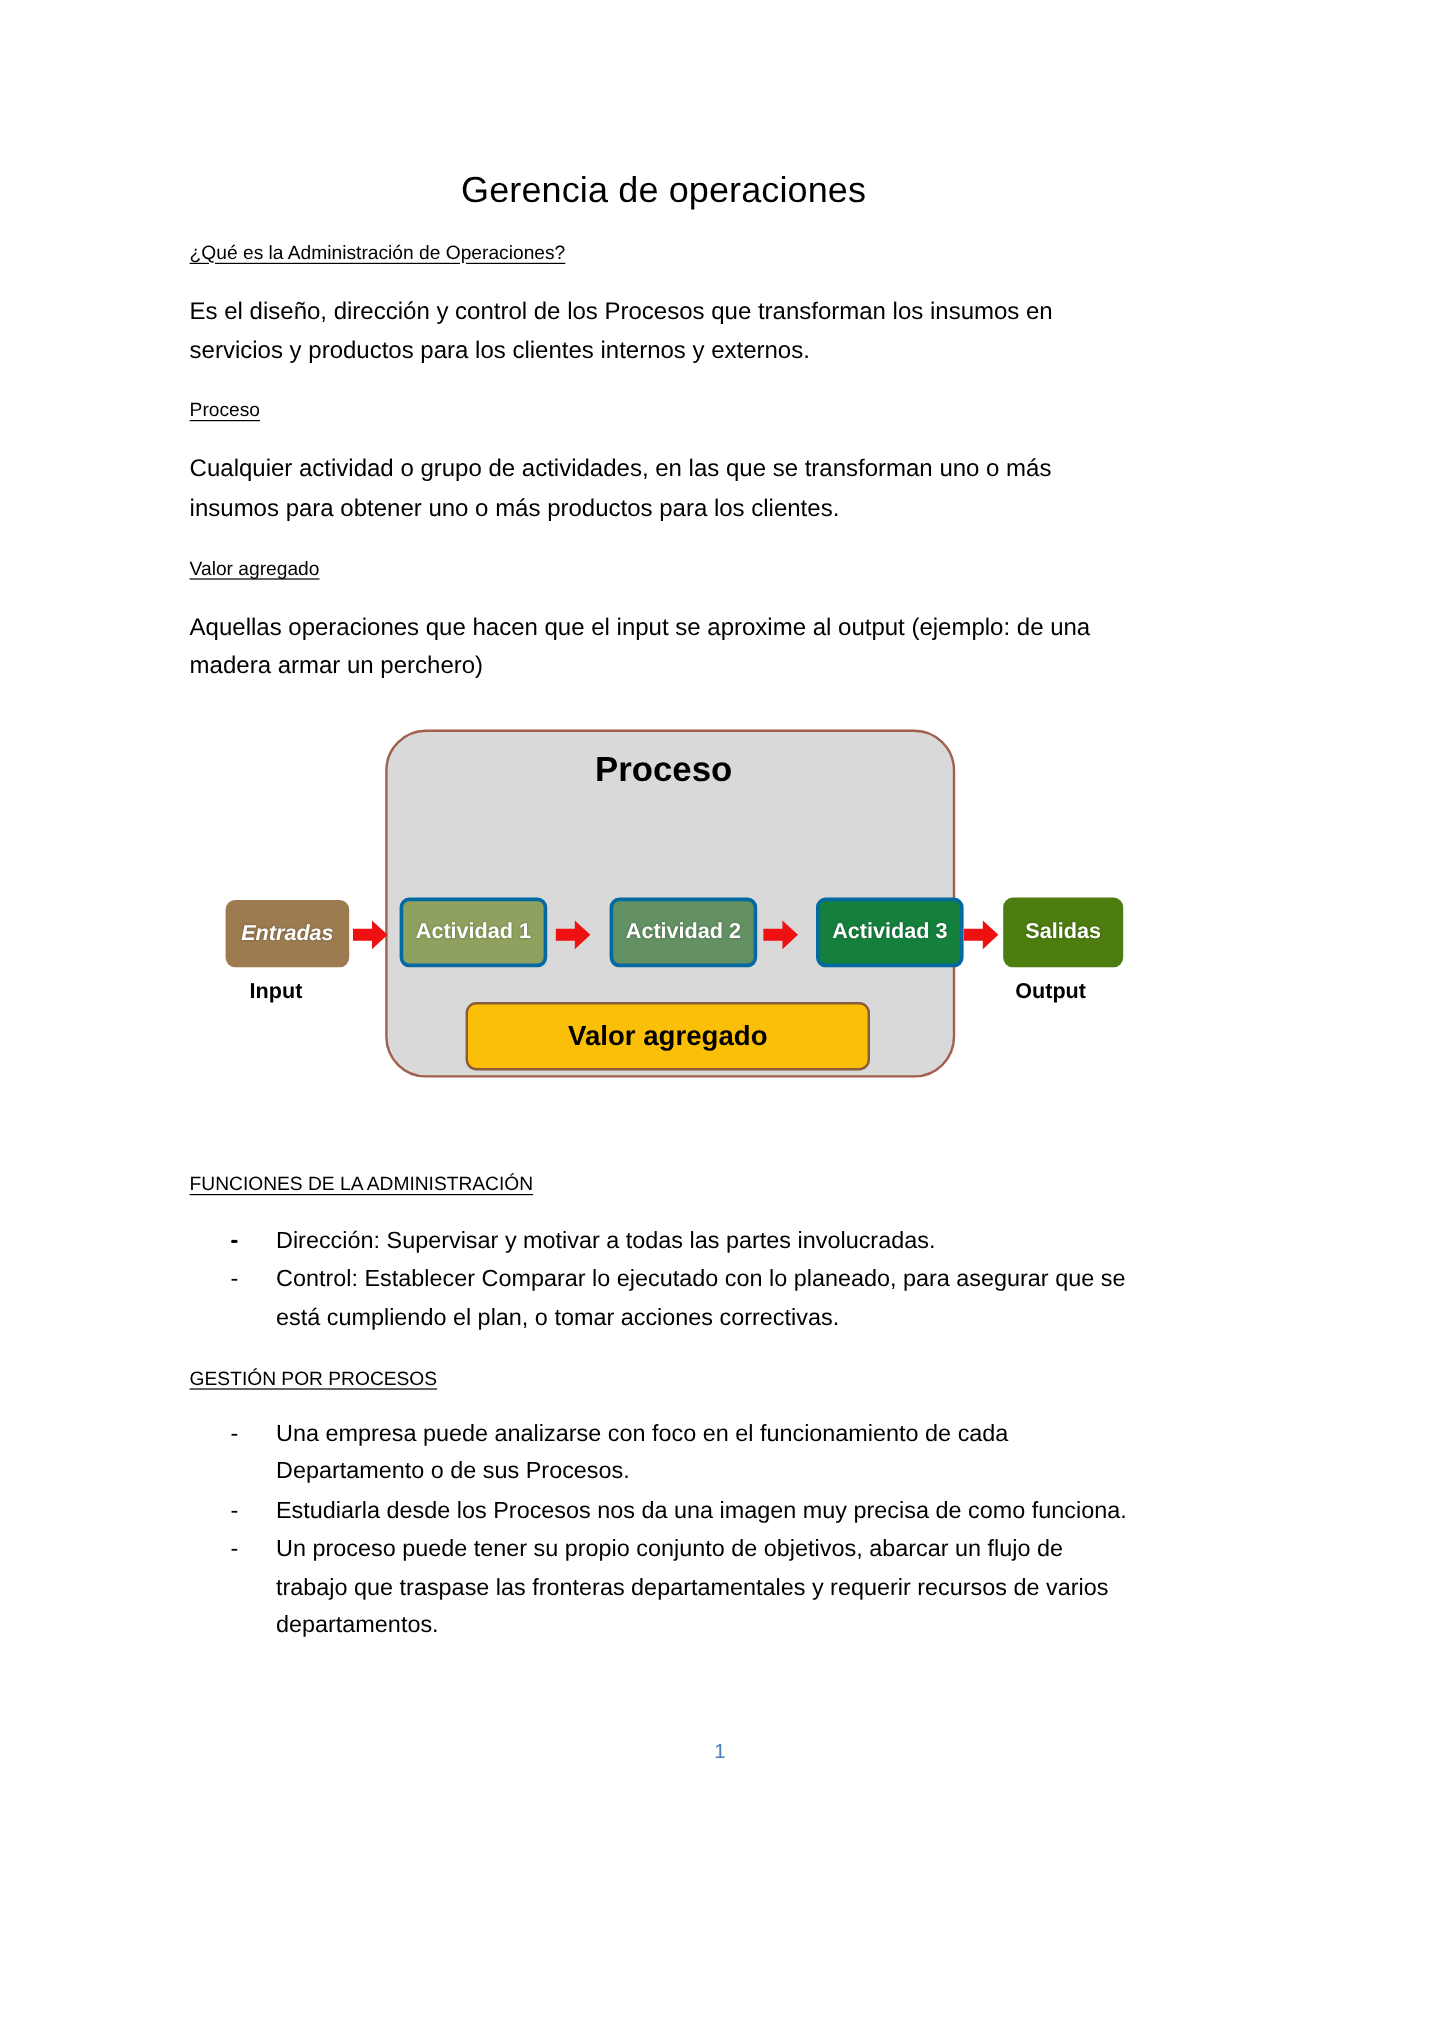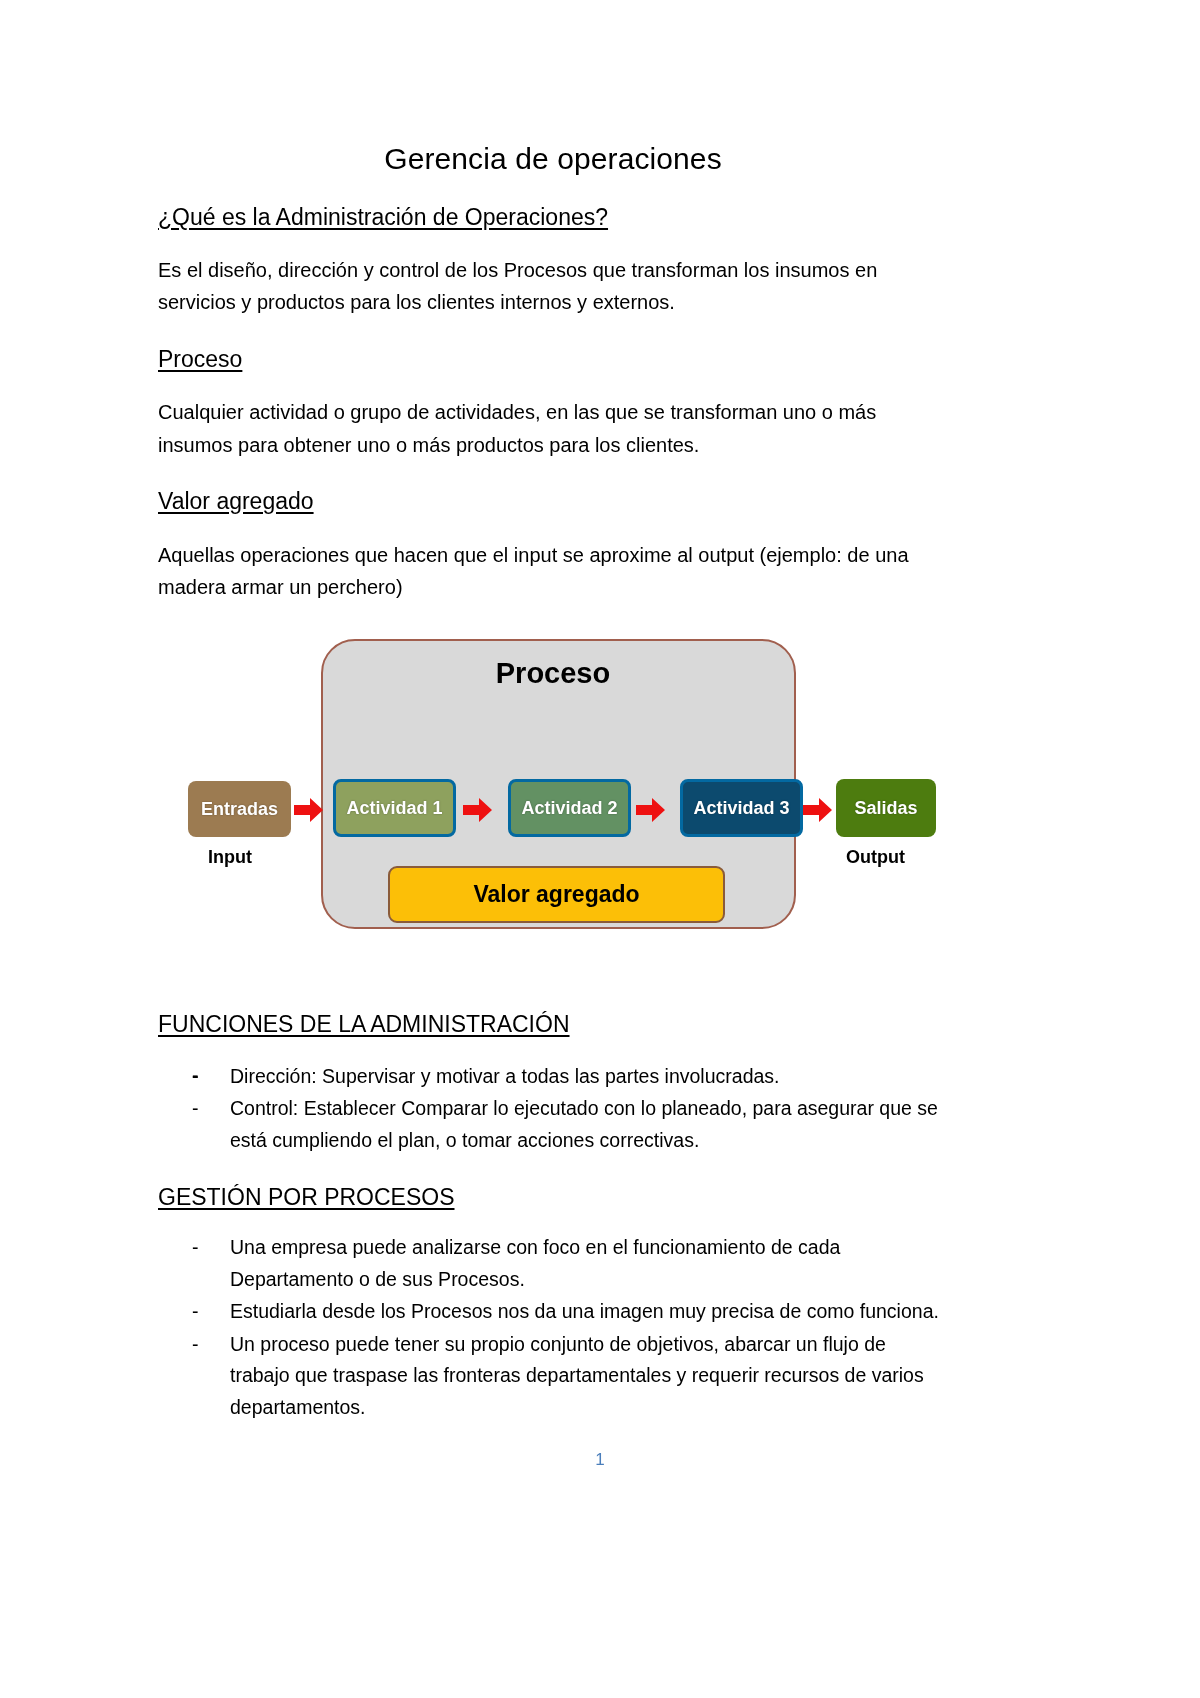--- a/index.html
+++ b/index.html
@@ -33,21 +33,21 @@
     font-size: 30px;
     font-weight: normal;
     letter-spacing: 0.1px;
     margin: 0;
     padding-top: 130px;
     line-height: 1.15;
   }
 
   
   .section-heading {
-    font-size: 23px;
+    font-size: 16px;
     line-height: 1.5;
     margin: 0;
     padding-top: 23px;
     text-underline-offset: 3px;
     display: block;
   }
   .section-heading .u {
     text-decoration: underline;
     text-underline-offset: 3px;
   }
@@ -121,31 +121,32 @@
     color: #ffffff;
     text-shadow: 0 0 2px rgba(0,0,0,0.35);
   }
   .node-entradas {
     left: 30px;
     top: 152px;
     width: 103px;
     height: 56px;
     background: #9c7b51;
     font-size: 18px;
+    font-style: italic;
   }
   .node-act {
     top: 150px;
     width: 123px;
     height: 58px;
     font-size: 18px;
     border: 3px solid #0369a1;
   }
   .node-act1 { left: 175px; background: #8ea15e; }
   .node-act2 { left: 350px; background: #639163; }
-  .node-act3 { left: 522px; background: #0c4a6e; }
+  .node-act3 { left: 522px; background: #15803d; }
 
   .node-salidas {
     left: 678px;
     top: 150px;
     width: 100px;
     height: 58px;
     background: #4d7c0f;
     font-size: 18px;
   }
 

